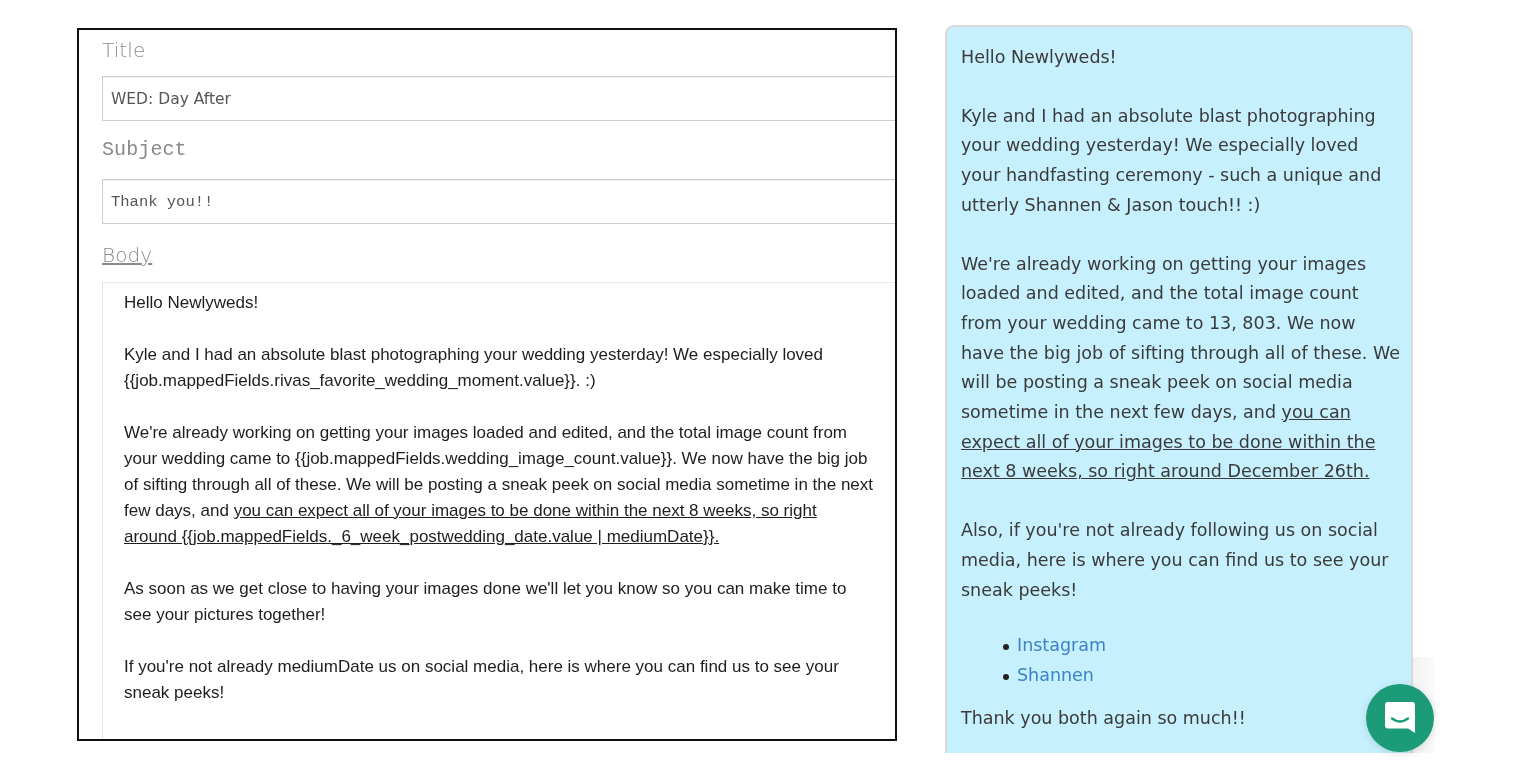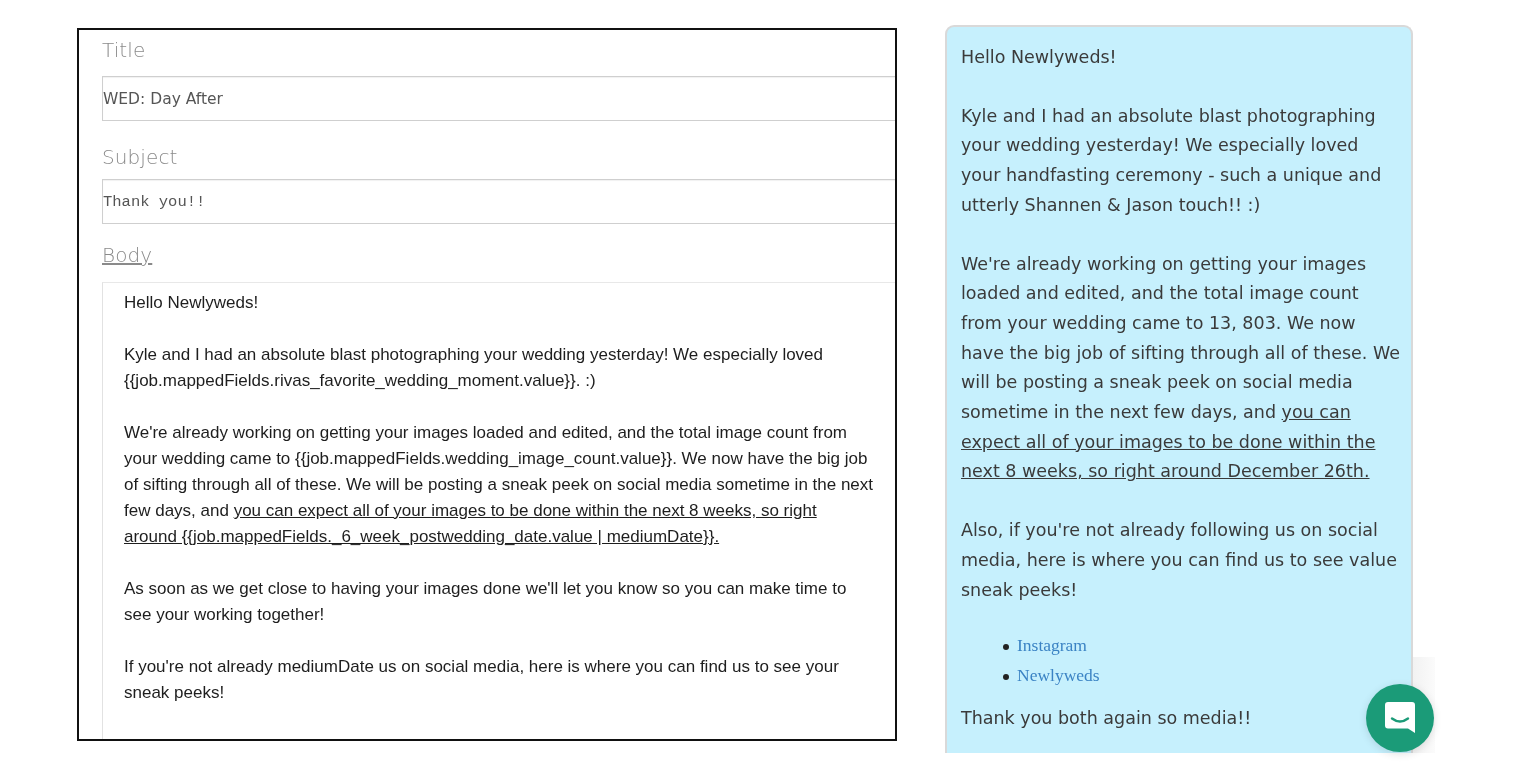--- a/index.html
+++ b/index.html
@@ -23,21 +23,21 @@
       font-family: "DejaVu Sans", sans-serif;
       font-size: 20px; color: #8a8a8a; font-weight: 300;
       letter-spacing: 0.1px;
     }
     .text-input {
       position: absolute; left: 23px; width: 820px; height: 45px;
       border: 1px solid #cfcfcf; border-right: none;
       background: #ffffff;
       font-family: "DejaVu Sans", sans-serif;
       font-size: 15.5px; color: #555555;
-      padding: 0 0 0 0; outline: none;
+      padding: 0 0 0 8px; outline: none;
       box-shadow: inset 0 1px 1px rgba(0,0,0,0.06);
     }
     .body-editor {
       position: absolute; left: 23px; top: 252px;
       width: 820px; height: 470px;
       border-left: 1px solid #e2e2e2; border-top: 1px solid #e8e8e8;
       background: #ffffff;
       padding: 7px 0 0 21px;
       font-family: "Liberation Sans", sans-serif;
       font-size: 17px; line-height: 26px; color: #1e1e1e;
@@ -59,21 +59,21 @@
       overflow: hidden;
     }
     .preview p { width: 440px; margin-bottom: 29px; }
     .preview .u { text-decoration: underline; }
     .preview ul { list-style: none; margin: -2px 0 14px 42px; }
     .preview li { position: relative; padding-left: 14px; line-height: 29.5px; }
     .preview li::before {
       content: ""; position: absolute; left: 0; top: 13px;
       width: 6px; height: 6px; border-radius: 50%; background: #222222;
     }
-    .preview a { color: #3b83c4; text-decoration: none; font-family: Liberation Serif, serif; }
+    .preview a { color: #3b83c4; text-decoration: none; }
 
     
     .launcher-shade {
       position: absolute; left: 1413px; top: 657px; width: 22px; height: 96px;
       background: linear-gradient(to right, #f2f2f2, #fbfbfb);
     }
     .launcher {
       position: absolute; left: 1366px; top: 684px;
       width: 68px; height: 68px; border-radius: 50%;
       background: #1b9b78;
@@ -84,44 +84,44 @@
   </style>
 </head>
 <body>
 
 <div class="stage">
 
   <div class="editor">
     <div class="field-label" style="top:8px;">Title</div>
     <input class="text-input" style="top: 46px;" type="text" value="WED: Day After">
 
-    <div class="field-label" style="top:115px;">Subject</div>
+    <div class="field-label" style="top:108px;font-family:Liberation Mono, monospace;">Subject</div>
     <input class="text-input" style="top: 149px; font-family: Liberation Mono, monospace;" type="text" value="Thank you!!">
 
     <div class="field-label" style="top:213px;text-decoration:underline;">Body</div>
 
     <div class="body-editor">
       <p>Hello Newlyweds!</p>
       <p>Kyle and I had an absolute blast photographing your wedding yesterday! We especially loved {{job.mappedFields.rivas_favorite_wedding_moment.value}}. :)</p>
       <p><span>We're already working on getting your images loaded and edited, and the total image count from your wedding came to {{job.mappedFields.wedding_image_count.value}}. We now have the big job of sifting through all of these. We will be posting a sneak peek on social media sometime in the next few days, and </span><span class="u">you can expect all of your images to be done within the next 8 weeks, so right around {{job.mappedFields._6_week_postwedding_date.value | mediumDate}}.</span></p>
-      <p>As soon as we get close to having your images done we'll let you know so you can make time to see your working together!</p>
+      <p>As soon as we get close to having your images done we'll let you know so you can make time to see your pictures together!</p>
       <p>If you're not already mediumDate us on social media, here is where you can find us to see your sneak peeks!</p>
     </div>
   </div>
 
   <div class="preview">
     <p>Hello Newlyweds!</p>
     <p>Kyle and I had an absolute blast photographing your wedding yesterday! We especially loved your handfasting ceremony - such a unique and utterly Shannen &amp; Jason touch!! :)</p>
     <p><span>We're already working on getting your images loaded and edited, and the total image count from your wedding came to 13, 803. We now have the big job of sifting through all of these. We will be posting a sneak peek on social media sometime in the next few days, and </span><span class="u">you can expect all of your images to be done within the next 8 weeks, so right around December 26th.</span></p>
-    <p style="margin-bottom:28px;">Also, if you're not already following us on social media, here is where you can find us to see value sneak peeks!</p>
+    <p style="margin-bottom:28px;">Also, if you're not already following us on social media, here is where you can find us to see your sneak peeks!</p>
     <ul>
       <li><a href="#">Instagram</a></li>
-      <li><a href="#">Newlyweds</a></li>
+      <li><a href="#">Shannen</a></li>
     </ul>
-    <p>Thank you both again so media!!</p>
+    <p>Thank you both again so much!!</p>
   </div>
 
   <div class="launcher-shade"></div>
 
   <div class="launcher">
     <svg width="34" height="36" viewBox="0 0 34 36">
       <path d="M5 2 H29 a3 3 0 0 1 3 3 V33 L25 28.5 H5 a3 3 0 0 1 -3 -3 V5 a3 3 0 0 1 3 -3 Z" fill="#ffffff"></path>
       <path d="M9 18.5 Q17 24.5 25 18.5" stroke="#1b9b78" stroke-width="2.4" fill="none" stroke-linecap="round"></path>
     </svg>
   </div>

